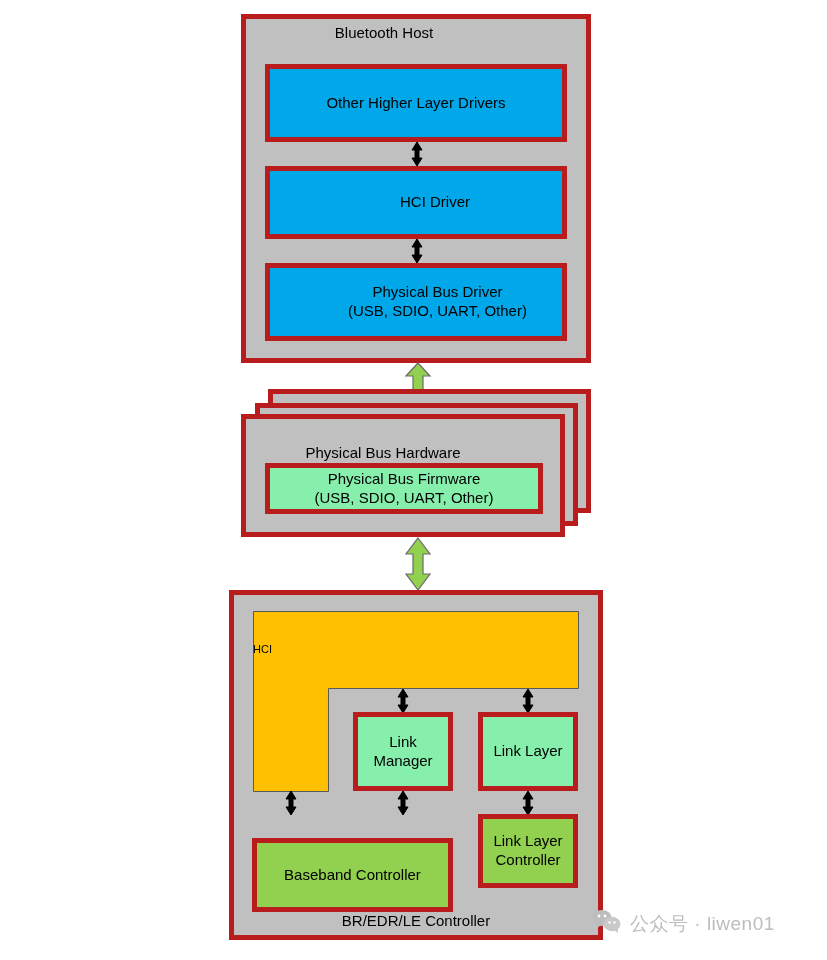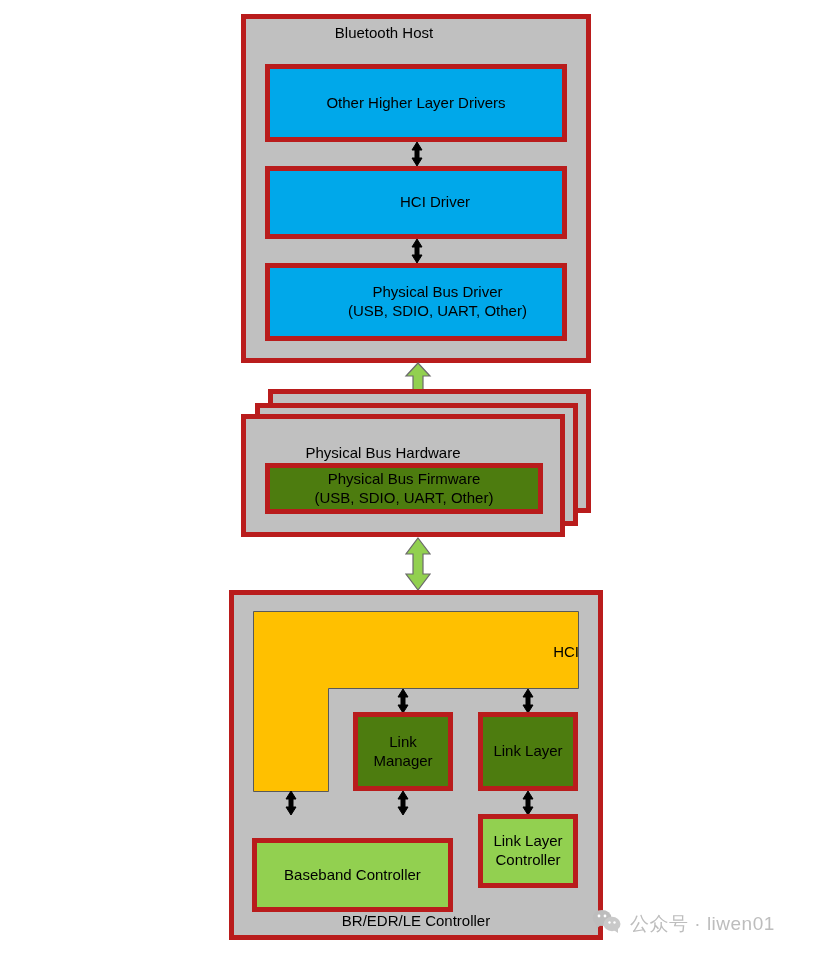--- a/index.html
+++ b/index.html
@@ -25,21 +25,21 @@
     align-items: center;
     justify-content: center;
     text-align: center;
     color: #000000;
     font-size: 15px;
     line-height: 1.25;
     white-space: pre-line;
   }
   .gray   { background: #c0c0c0; }
   .blue   { background: #00a8ea; }
-  .orange { background: #4d7c0f; }
+  .orange { background: #86efac; }
   .green  { background: #92d050; }
 
   
   .group {
     display: block;
   }
   .group-label {
     position: absolute;
     left: 0;
     right: 0;
@@ -61,22 +61,22 @@
   }
   .green-arrow svg { display: block; }
 
   
   .lshape {
     position: absolute;
   }
   .lshape svg { display: block; }
   .lshape-label {
     position: absolute;
-    text-align: right;
-    font-size: 15px;
+    text-align: left;
+    font-size: 11px;
     color: #000;
   }
 
   
   #watermark {
     position: absolute;
     display: flex;
     align-items: center;
     gap: 8px;
     color: #bdbdbd;

